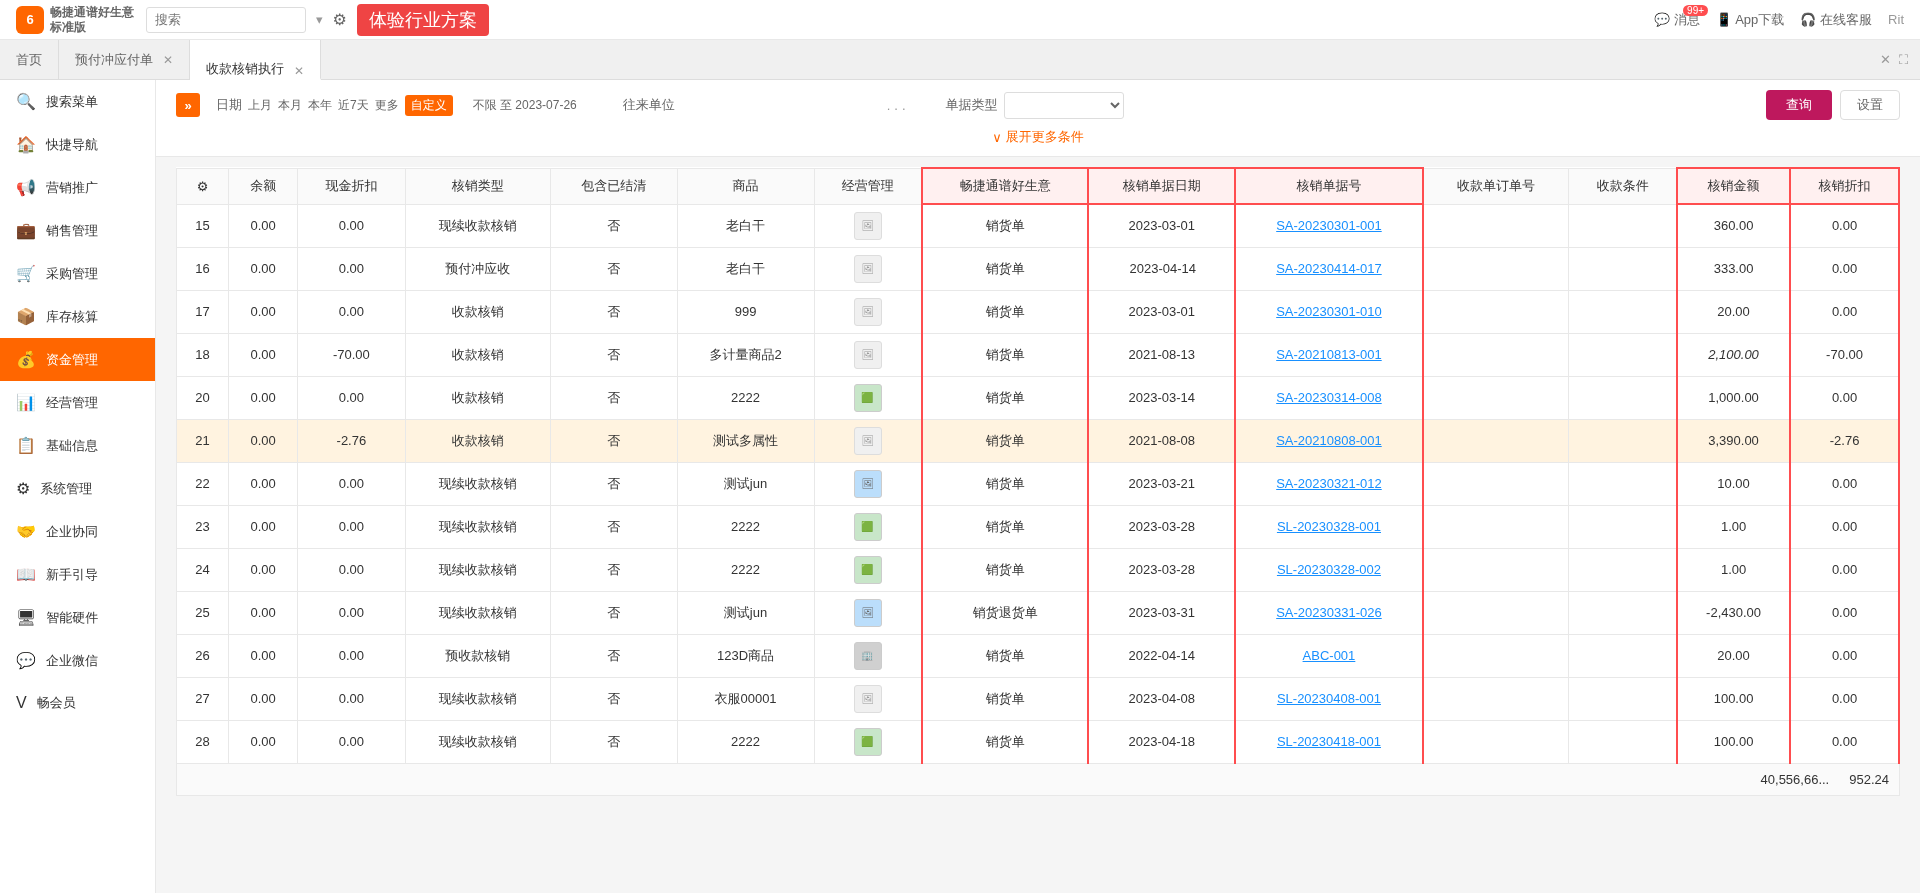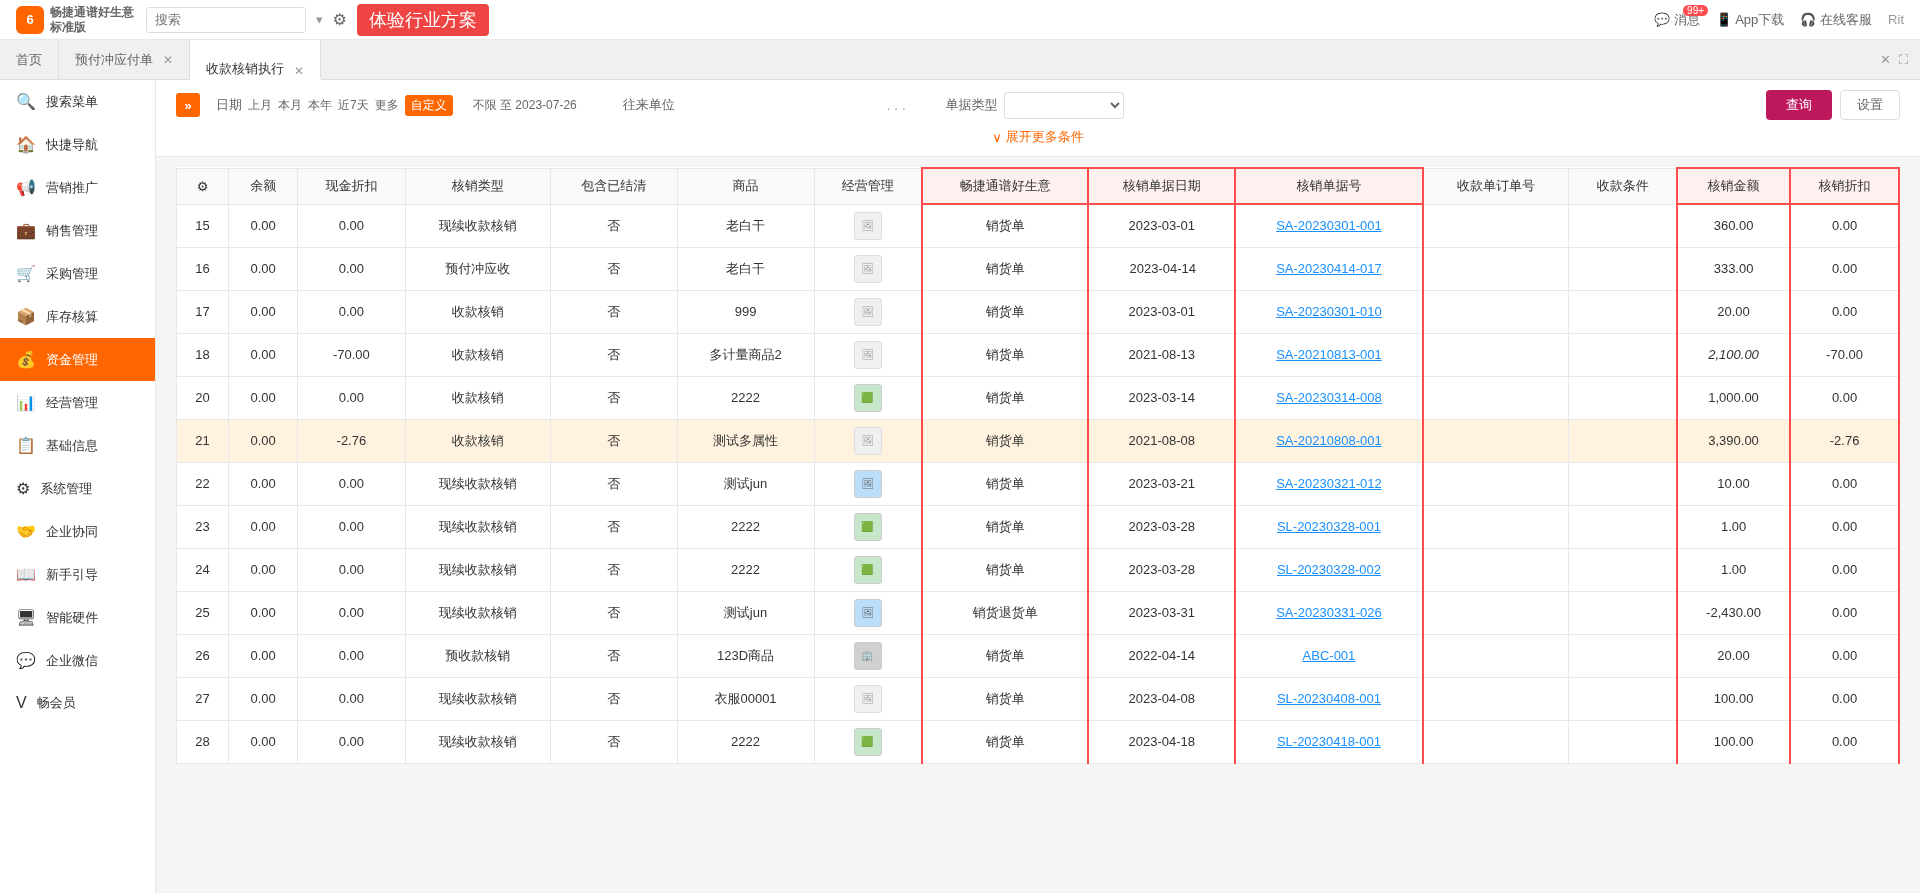--- a/index.html
+++ b/index.html
@@ -553,16 +553,20 @@
       <td style="border-left:2px solid #ff4d4f; border-right:2px solid #ff4d4f;">销货单</td>
       <td style="border-left:2px solid #ff4d4f; border-right:2px solid #ff4d4f;">2023-04-18</td>
       <td style="border-left:2px solid #ff4d4f; border-right:2px solid #ff4d4f;"><a class="link-cell" href="#">SL-20230418-001</a></td>
       <td></td>
       <td></td>
       <td class="" style="border-left:2px solid #ff4d4f; border-right:2px solid #ff4d4f;">100.00</td>
       <td class="" style="border-left:2px solid #ff4d4f; border-right:2px solid #ff4d4f;">0.00</td>
     </tr>
           </tbody>
       </table>
+      <div class="table-footer">
+        <span class="footer-total">40,556,66...</span>
+        <span class="footer-total">952.24</span>
+      </div>
     </div>
 
   </div>
 </div>
 
 </body></html>

